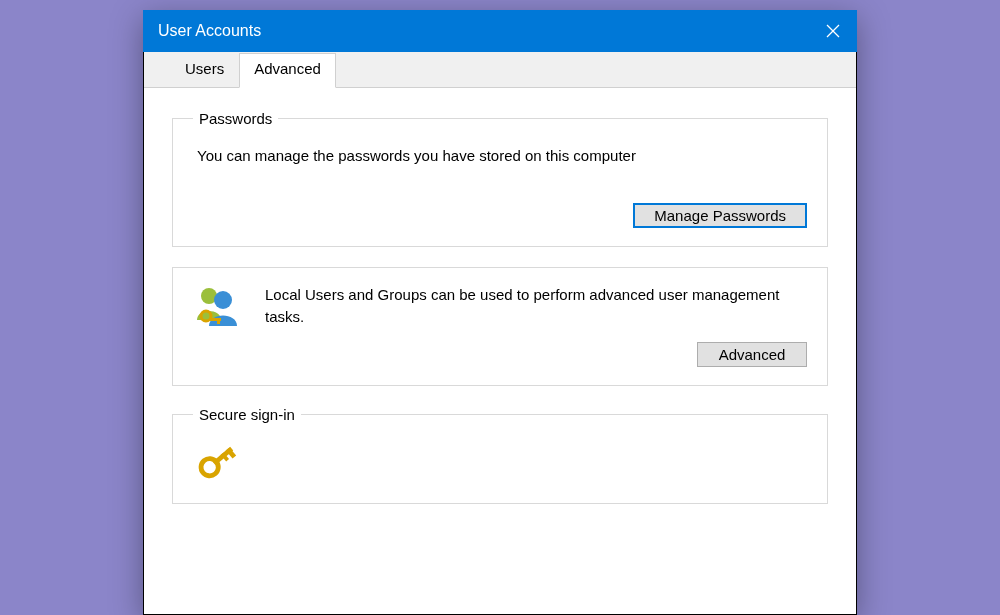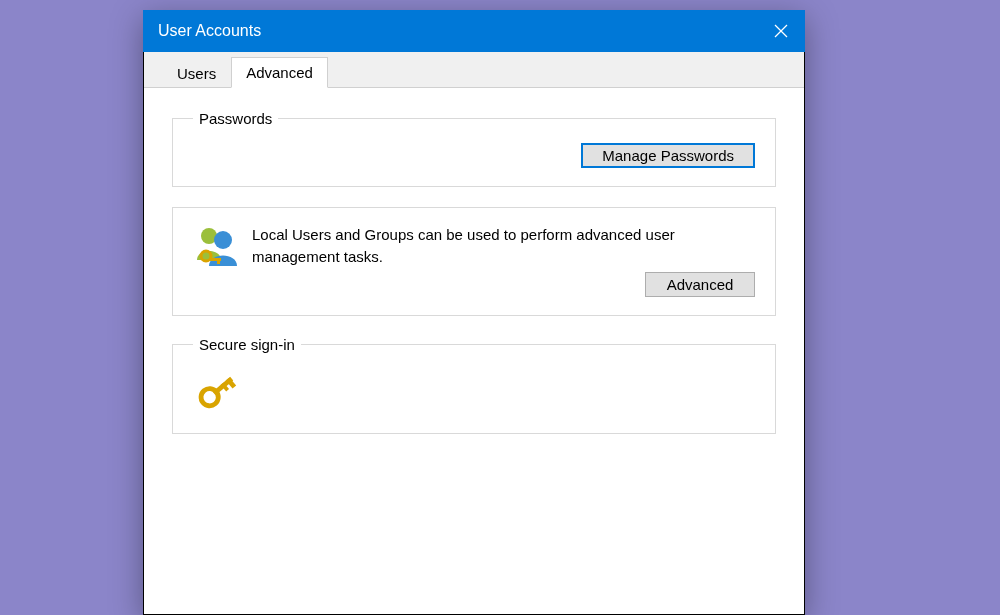--- a/index.html
+++ b/index.html
@@ -10,21 +10,21 @@
     height: 615px;
     background: #8b85c9;
     font-family: "Segoe UI", Tahoma, sans-serif;
     font-size: 15px;
     overflow: hidden;
   }
   .window {
     position: absolute;
     left: 143px;
     top: 10px;
-    width: 662px;
+    width: 714px;
     height: 605px;
     background: #fdba74;
     box-shadow: 0 8px 30px rgba(0,0,0,0.35);
   }
   .titlebar {
     height: 42px;
     background: #0078d7;
     color: #ffffff;
     display: flex;
     align-items: center;
@@ -47,22 +47,21 @@
     border-top: none;
     height: calc(100% - 42px);
     background: #fff;
     padding: 0;
   }
   .tab-strip {
     height: 36px;
     background: #f0f0f0;
     border-bottom: 1px solid #d0d0d0;
     display: flex;
-    align-items: flex-end;
-    padding-left: 18px;
+    padding-left: 26px;
     position: relative;
   }
   .tab {
     padding: 6px 14px 6px 14px;
     font-size: 15px;
     color: #000;
     border: 1px solid transparent;
     border-bottom: none;
     cursor: pointer;
     position: relative;
@@ -90,33 +89,33 @@
     color: #000;
   }
   .desc {
     color: #000;
     line-height: 1.45;
     margin: 2px 0 0 0;
   }
   .row-with-icon {
     display: flex;
     align-items: flex-start;
-    gap: 11px;
+    gap: 24px;
   }
   .row-with-icon .icon-slot {
     flex: 0 0 48px;
     height: 48px;
     display:flex;
     align-items:center;
     justify-content:center;
   }
   .btn-row {
     display: flex;
     justify-content: flex-end;
-    margin-top: 2px;
+    margin-top: 12px;
   }
   button.win {
     font-family: inherit;
     font-size: 15px;
     padding: 3px 20px;
     background: #e1e1e1;
     border: 1px solid #adadad;
     cursor: pointer;
     min-width: 110px;
   }
@@ -143,20 +142,21 @@
   <div class="client">
     <div class="tab-strip">
       <div class="tab">Users</div>
       <div class="tab active">Advanced</div>
     </div>
 
     <div class="tab-body">
 
       <fieldset class="group">
         <legend>Passwords</legend>
+        <div class="desc passwords-desc">You can manage the passwords you have stored on this computer</div>
         <div class="btn-row">
           <button class="win default">Manage Passwords</button>
         </div>
       </fieldset>
 
       <fieldset class="group">
         <div class="row-with-icon">
           <div class="icon-slot">
             <svg viewBox="0 0 48 48" width="48" height="48">
 

